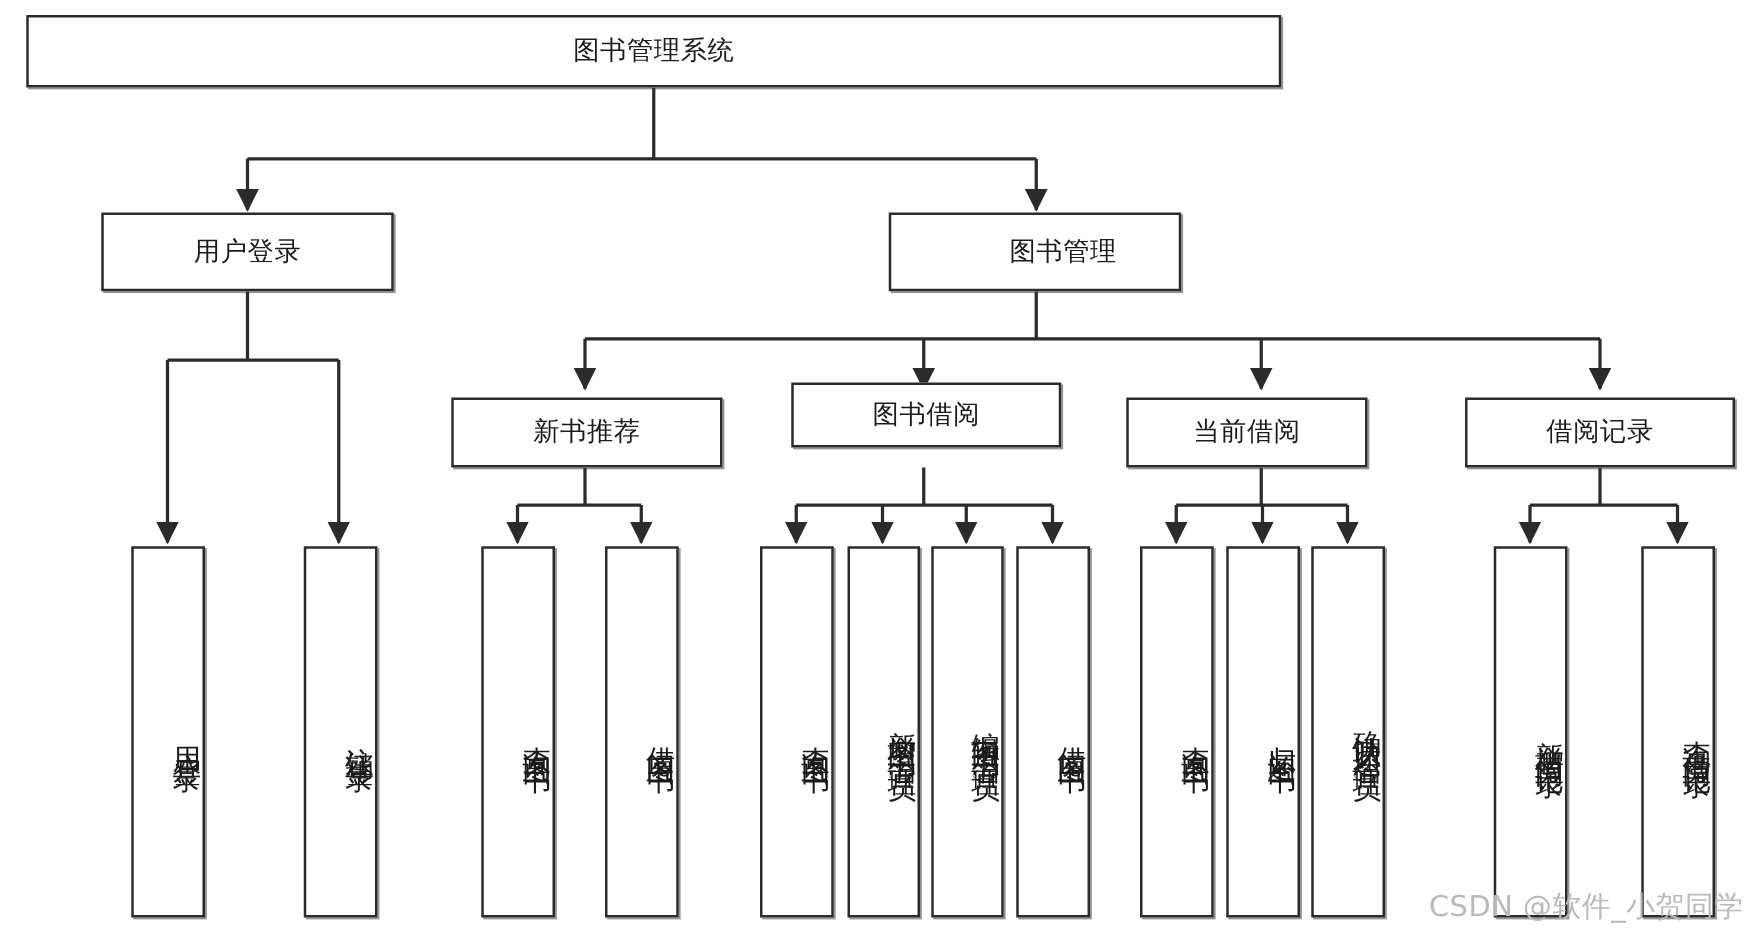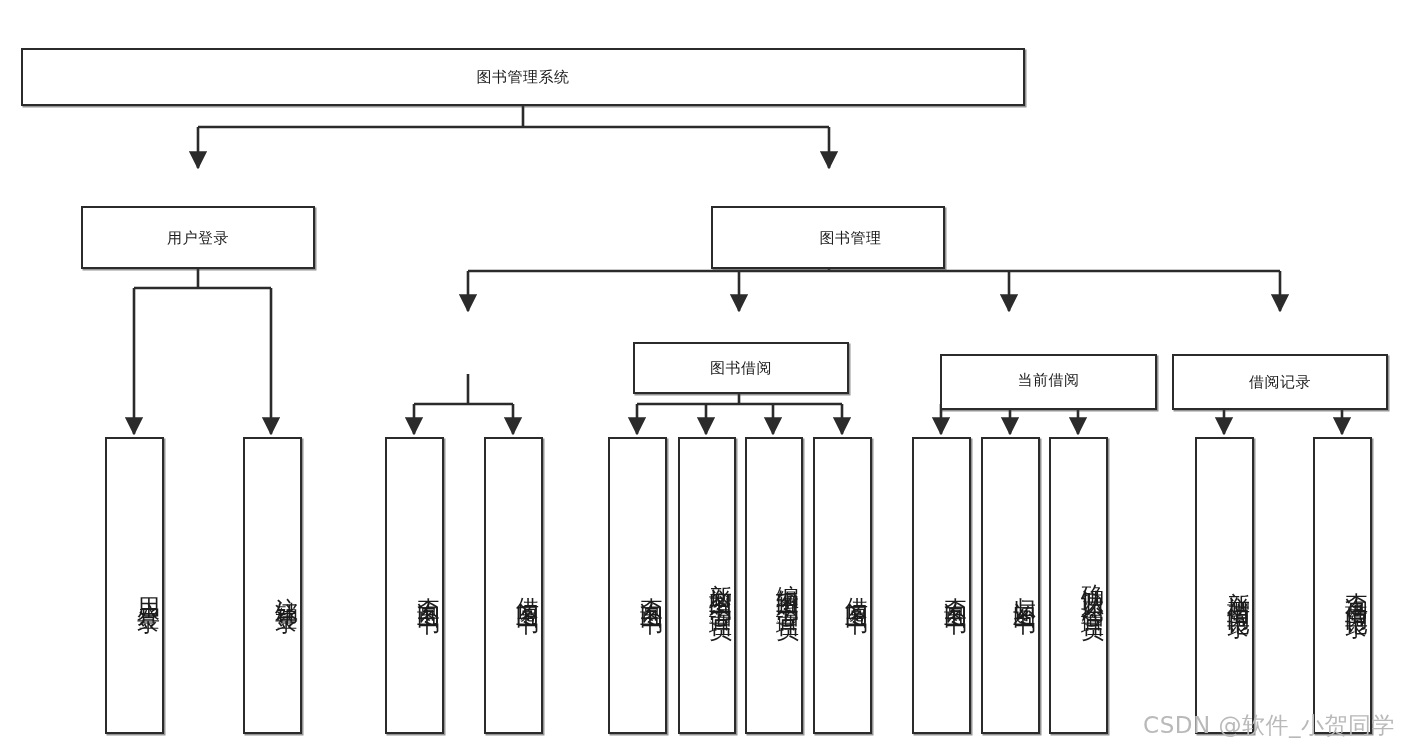--- a/index.html
+++ b/index.html
@@ -30,24 +30,23 @@
     background: #ffffff;
     border: 2px solid #2b2b2b;
     box-shadow: 1.5px 1.5px 0 0 rgba(60,60,60,0.55);
     display: flex;
     align-items: center;
     justify-content: center;
     color: #1b1b1b;
     z-index: 2;
   }
   .node.horiz {
-    font-size: 15px;
+    font-size: 21px;
     letter-spacing: 0.5px;
     line-height: 1.2;
-    margin-top: 36px;
   }
   .node.vert {
     writing-mode: vertical-rl;
     text-orientation: upright;
     font-size: 23px;
     letter-spacing: 5px;
     line-height: 1.15;
     padding-top: 6px;
     align-items: flex-start;
     justify-content: center;
@@ -134,24 +133,27 @@
     <span class="lbl">图书管理系统</span>
   </div>
 
   <div class="node horiz" style="left:81px; top:170px; width:234px; height:63px;">
     <span class="lbl">用户登录</span>
   </div>
   <div class="node horiz" style="left:711px; top:170px; width:234px; height:63px;padding-left:45px;">
     <span class="lbl">图书管理</span>
   </div>
 
+  <div class="node horiz" style="left:361px; top:318px; width:217px; height:56px;">
+    <span class="lbl">新书推荐</span>
+  </div>
   <div class="node horiz" style="left:633px; top:306px; width:216px; height:52px;">
     <span class="lbl">图书借阅</span>
   </div>
-  <div class="node horiz" style="left:940px; top:318px; width:217px; height:56px;font-family:Liberation Mono, monospace;">
+  <div class="node horiz" style="left:901px; top:318px; width:193px; height:56px;">
     <span class="lbl">当前借阅</span>
   </div>
   <div class="node horiz" style="left:1172px; top:318px; width:216px; height:56px;text-align:right;">
     <span class="lbl">借阅记录</span>
   </div>
 
   <div class="node vert" style="left:105px; top:437px; width:59px; height:297px;">
     <span class="lbl">用户登录</span>
   </div>
   <div class="node vert" style="left:243px; top:437px; width:59px; height:297px;">

